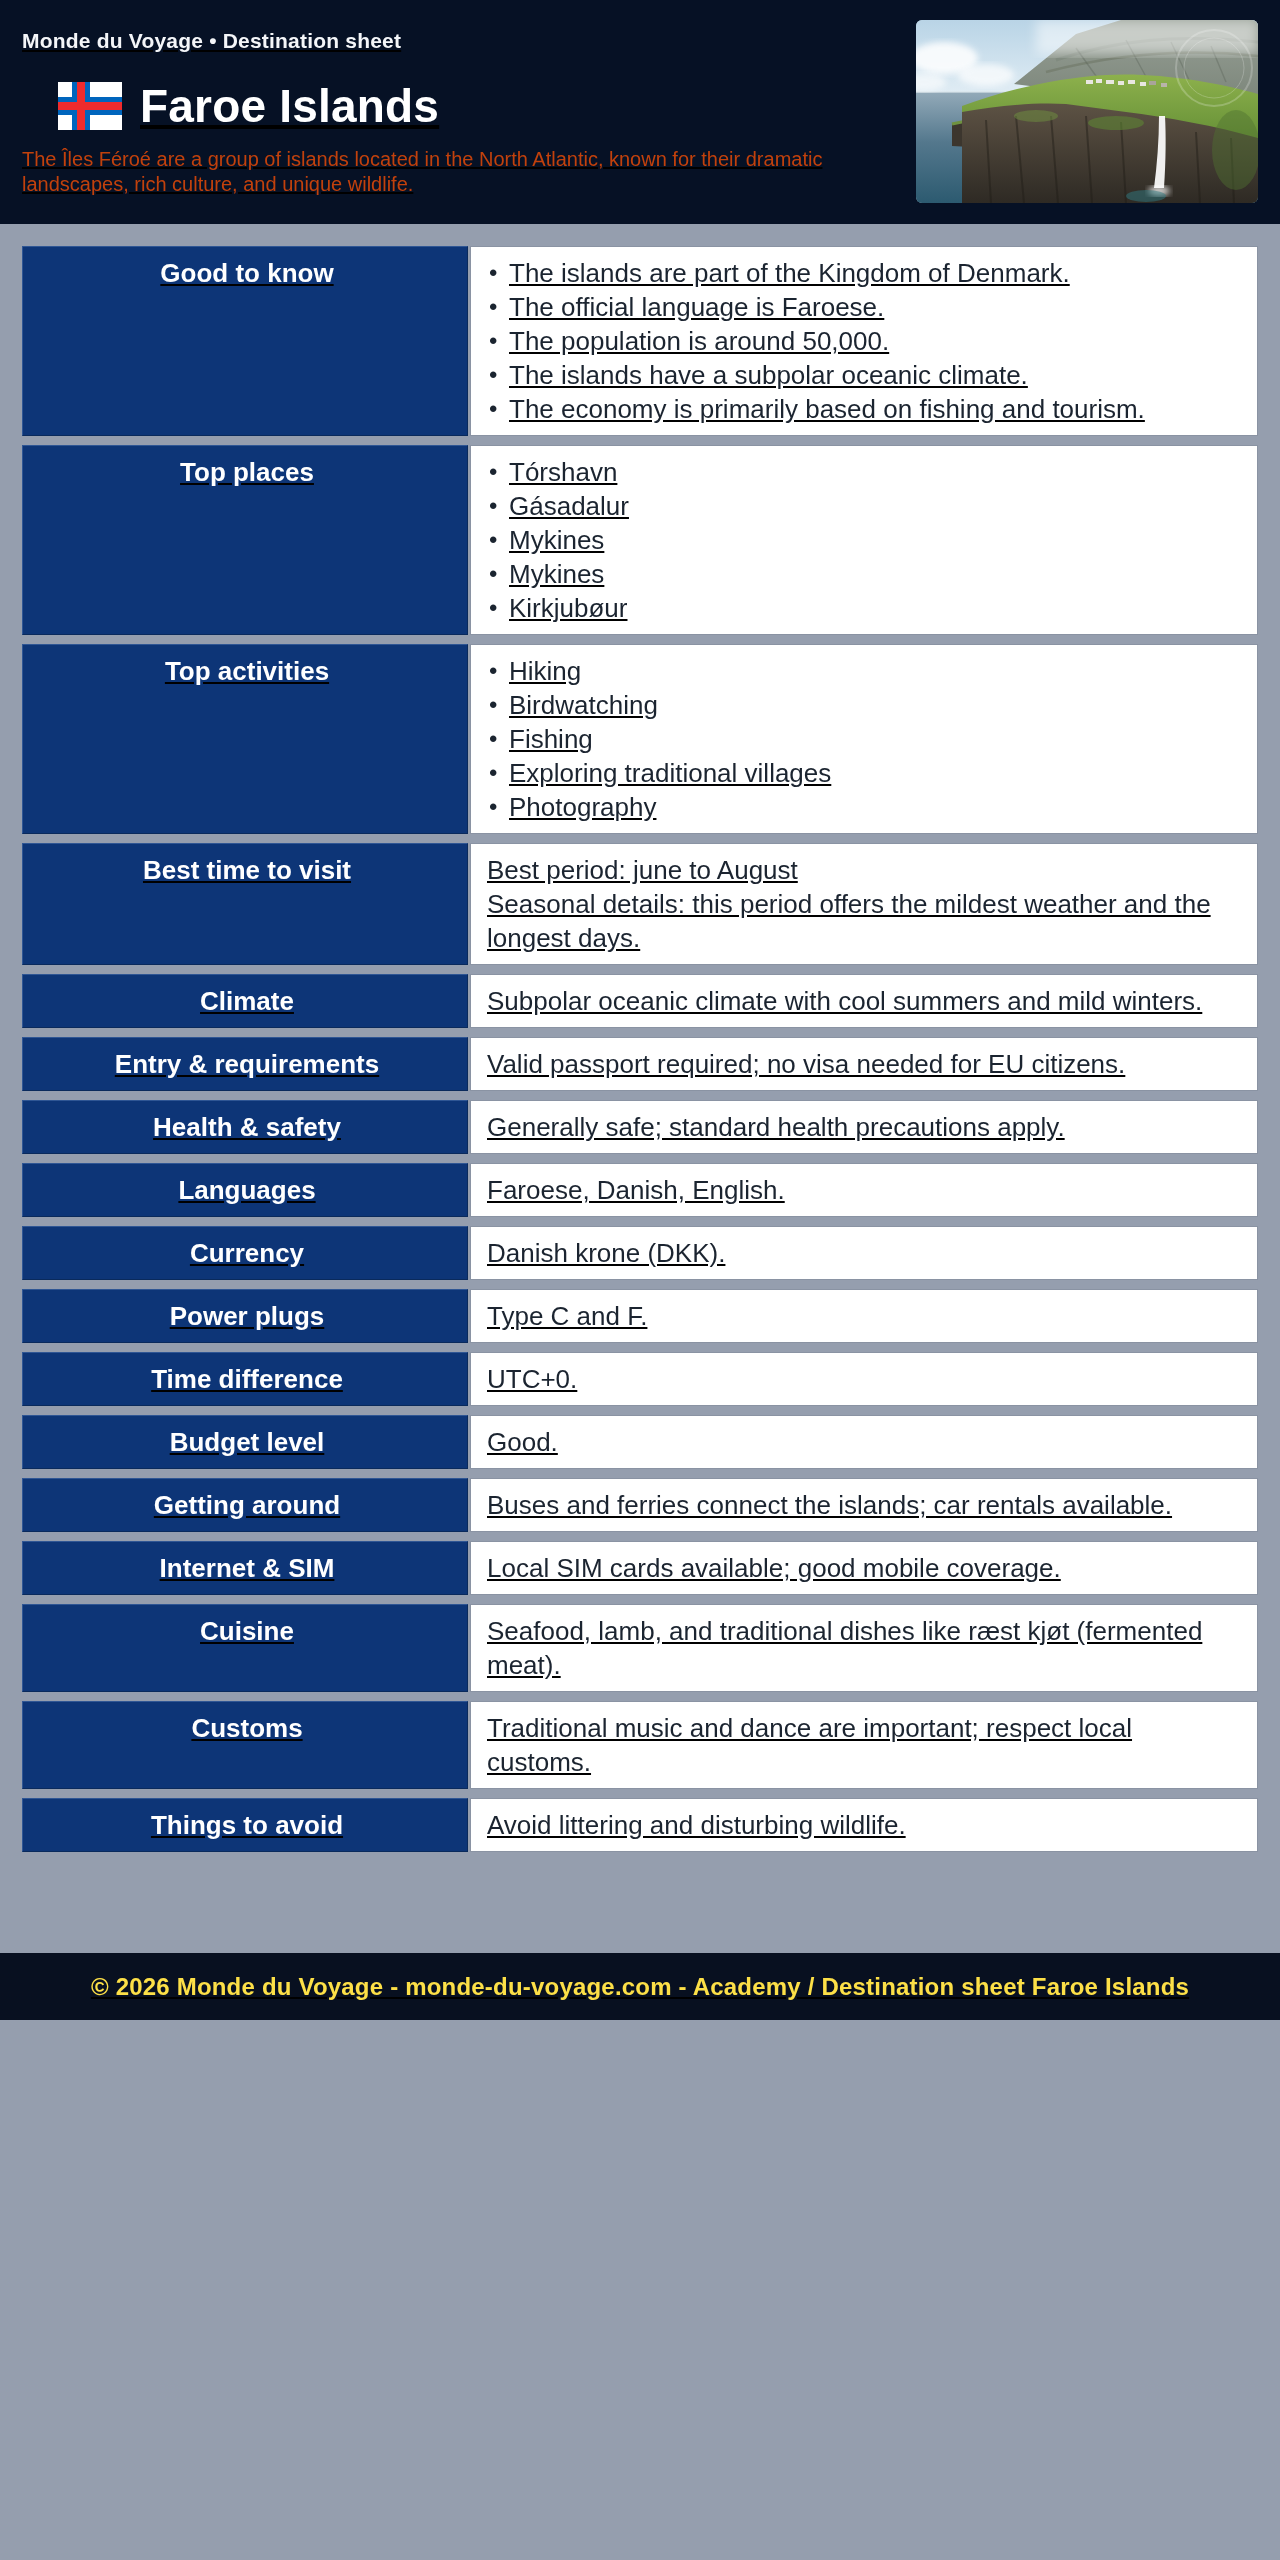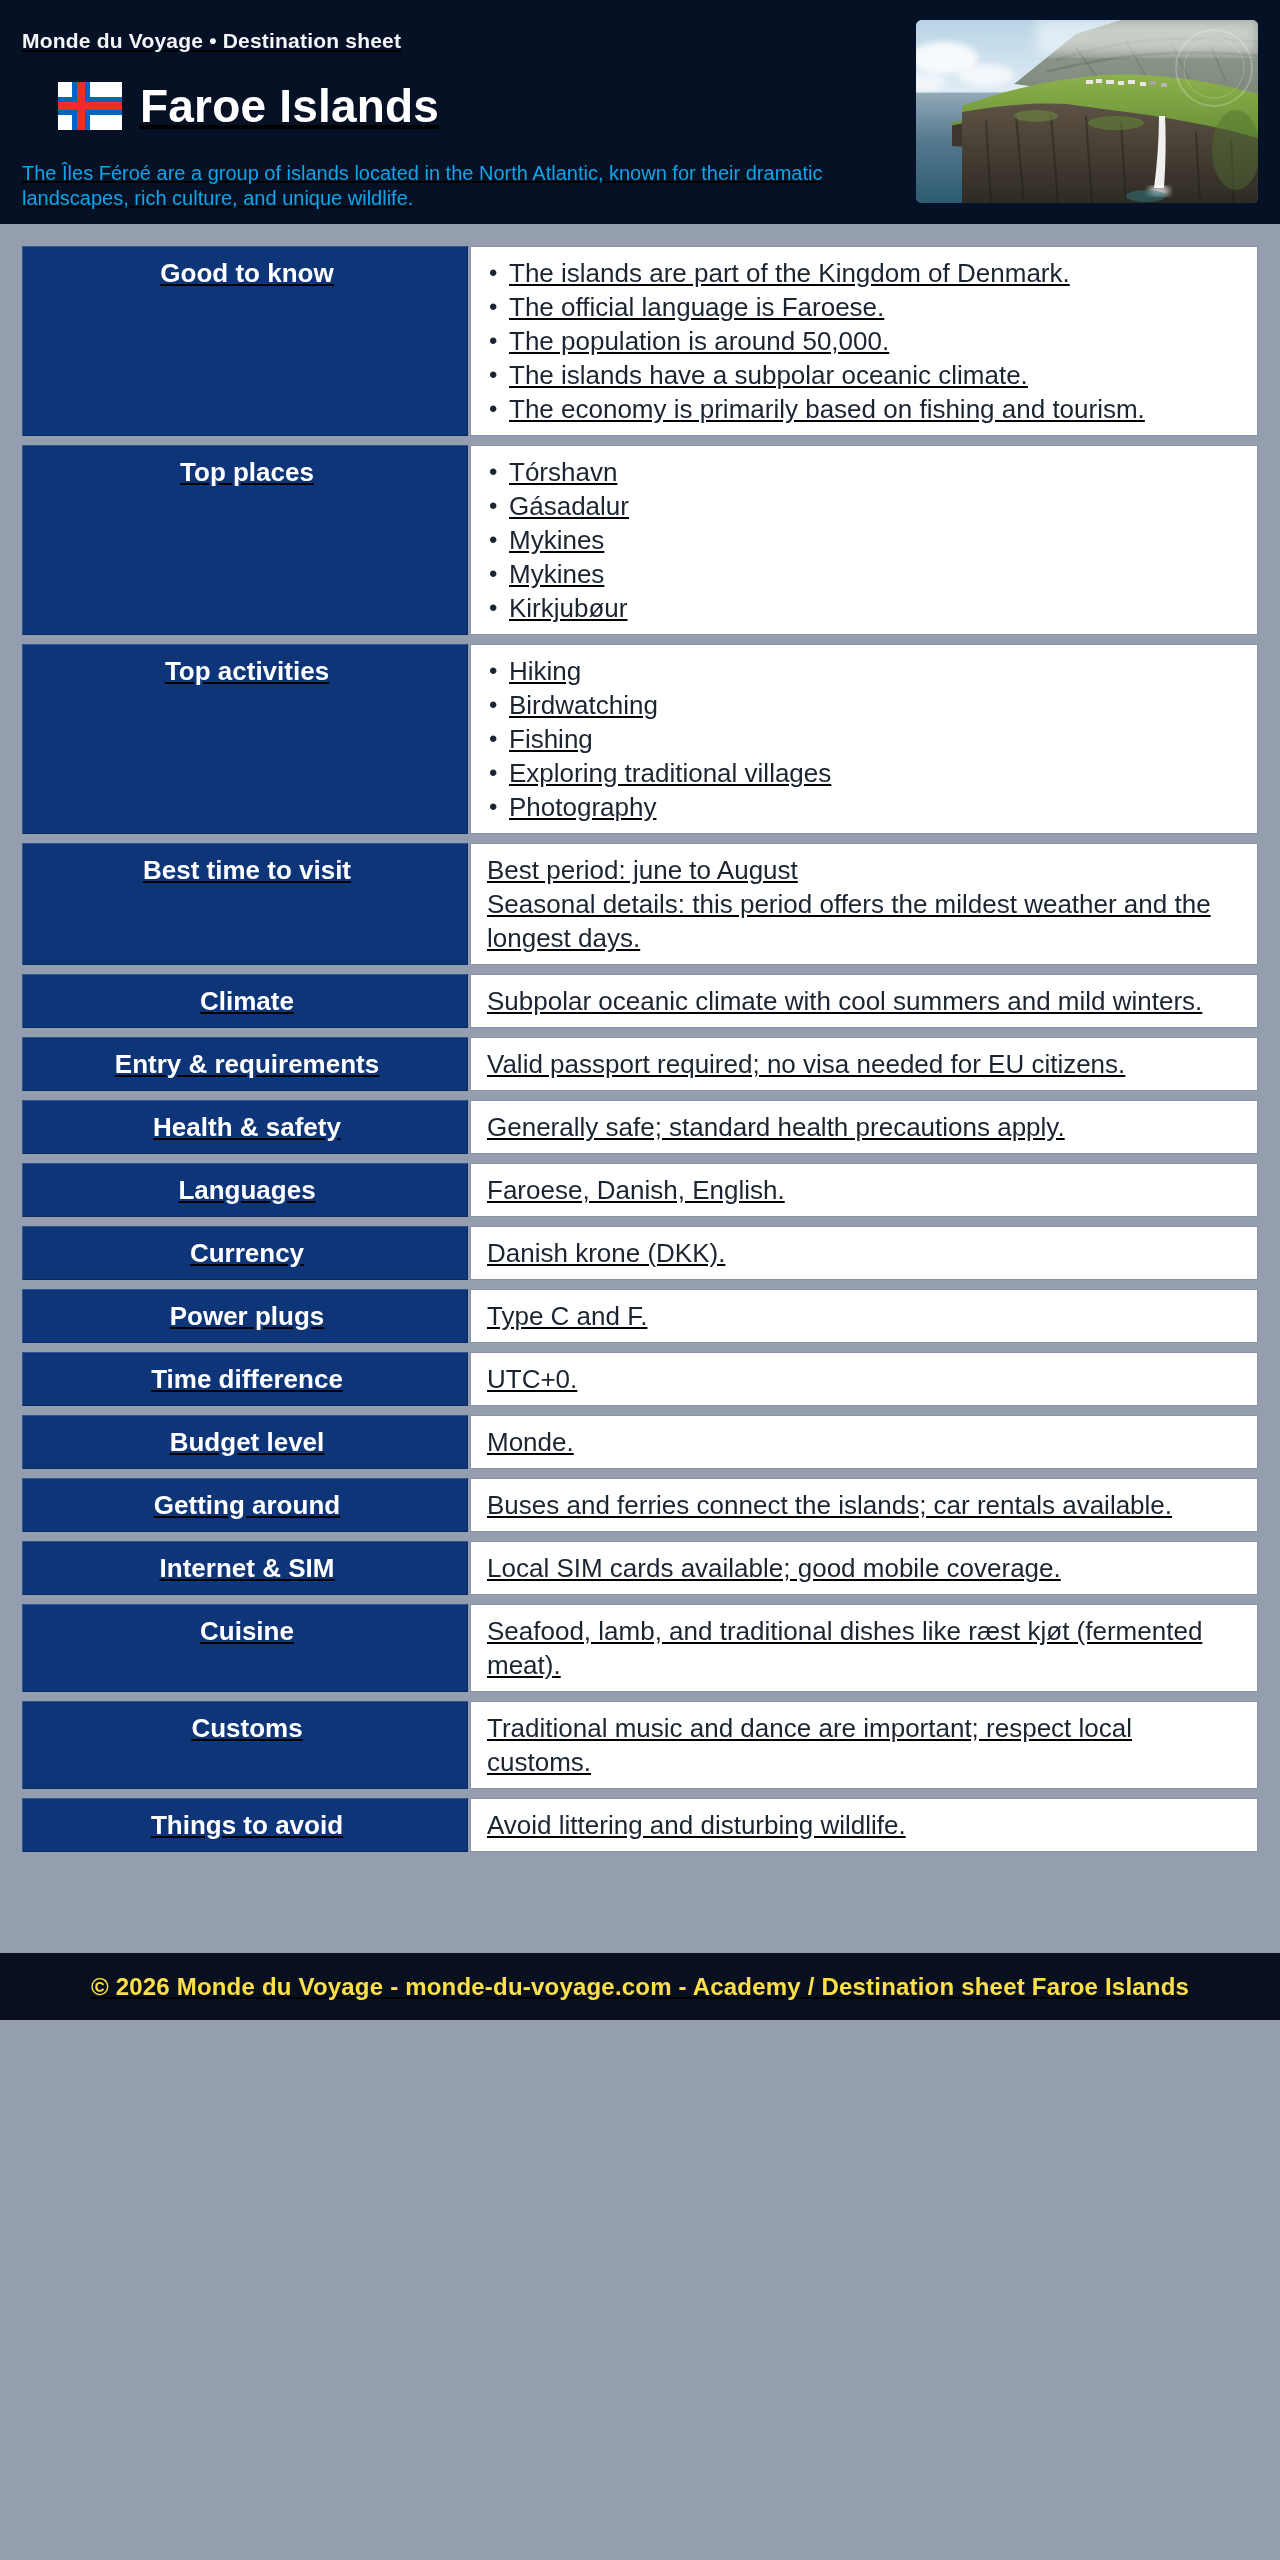--- a/index.html
+++ b/index.html
@@ -49,25 +49,25 @@
   .flag svg { width: 64px; height: 48px; display: block; }
   h1.title {
     font-size: 46px;
     font-weight: bold;
     line-height: 48px;
     margin-left: 18px;
     letter-spacing: 0.2px;
     color: #ffffff;
   }
   .description {
-    margin-top: 31px;
+    margin-top: 17px;
     max-width: 872px;
     font-size: 20px;
     line-height: 25px;
-    color: #0ea5e9;
+    color: #c2410c;
     font-weight: normal;
   }
   .photo {
     position: absolute;
     top: 20px; right: 22px;
     width: 342px; height: 183px;
     border-radius: 6px;
     overflow: hidden;
     background: #9fb4c2;
   }
@@ -305,21 +305,21 @@
           <tr>
             <th>Power plugs</th>
             <td>Type C and F.</td>
           </tr>
           <tr>
             <th>Time difference</th>
             <td>UTC+0.</td>
           </tr>
           <tr>
             <th>Budget level</th>
-            <td>Monde.</td>
+            <td>Good.</td>
           </tr>
           <tr>
             <th>Getting around</th>
             <td>Buses and ferries connect the islands; car rentals available.</td>
           </tr>
           <tr>
             <th>Internet &amp; SIM</th>
             <td>Local SIM cards available; good mobile coverage.</td>
           </tr>
           <tr>

